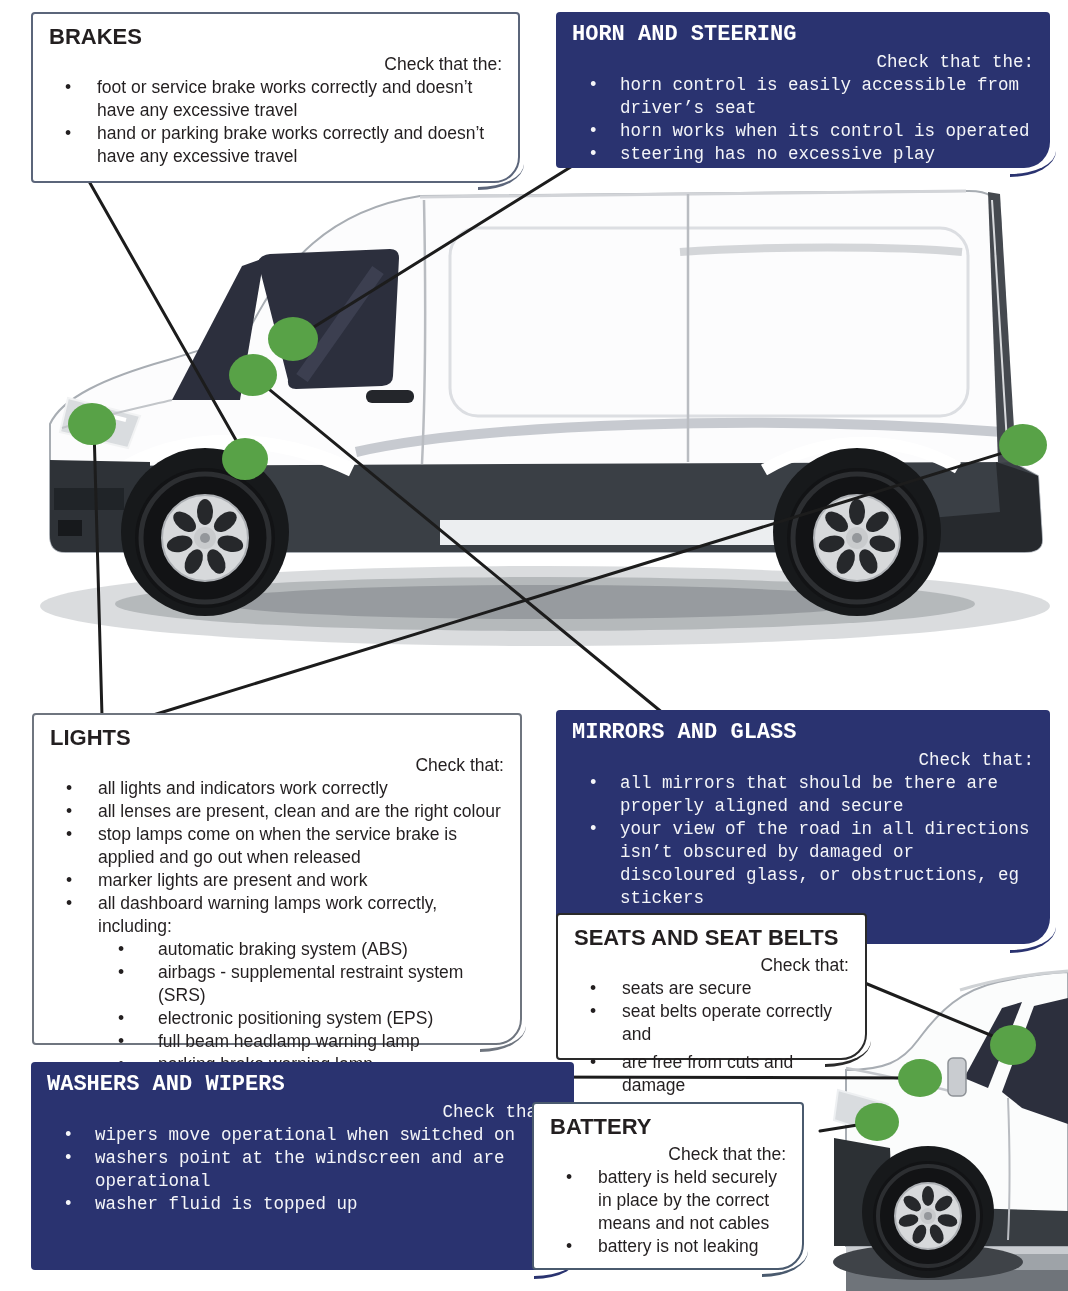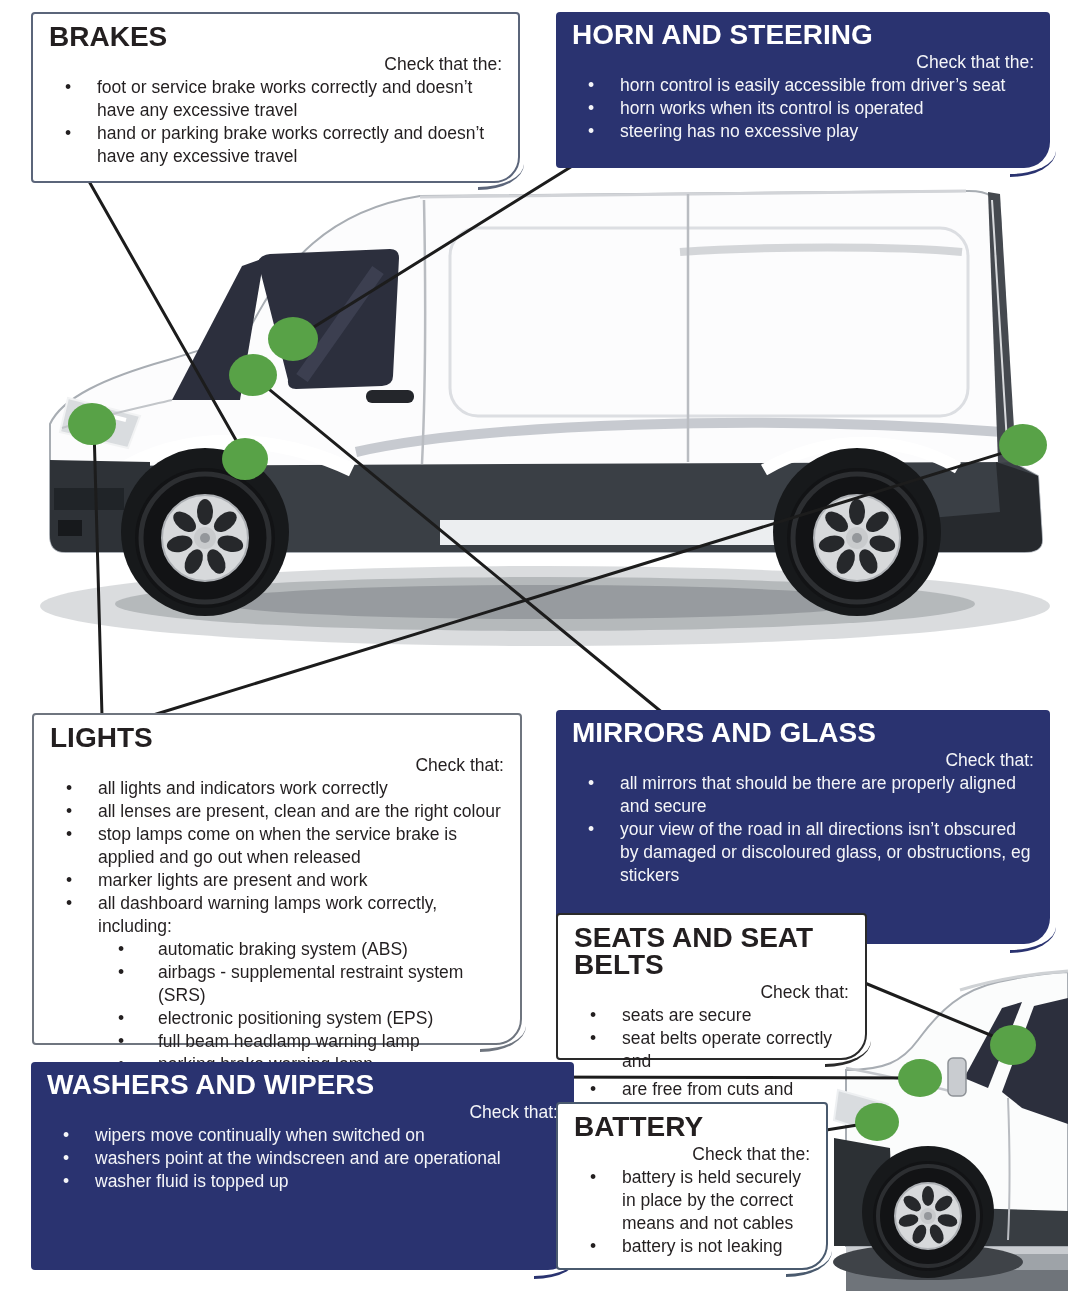--- a/index.html
+++ b/index.html
@@ -21,22 +21,22 @@
     padding:9px 16px 6px 16px;
     border-radius:4px 4px 26px 4px;
     font-size:17.5px;line-height:23px;
   }
   .box::after{ 
     content:"";position:absolute;right:-6px;bottom:-9px;width:46px;height:26px;
     border-bottom:3px solid var(--curl,#555);
     border-bottom-right-radius:46px 26px;
   }
   .box--light{background:#ffffff;border:2px solid #5b657a;color:var(--ink);}
-  .box--navy{background:var(--navy);color:#f4f5f8;border:none;}
-  .box h2{margin:0 0 3px 0;font-size:28px;line-height:27px;font-weight:bold;letter-spacing:0;}
+  .box--navy{background:var(--navy);color:#f4f5f8;border:none;font-family:Liberation Mono, monospace;}
+  .box h2{margin:0 0 3px 0;font-size:22px;line-height:27px;font-weight:bold;letter-spacing:0;}
   .box--navy h2{color:#ffffff;}
   .box p{margin:0;text-align:right;}
   .box ul{margin:0;padding:0;list-style:none;}
   .box li{position:relative;padding-left:48px;}
   .box li::before{content:"\2022";position:absolute;left:16px;}
   .box li.sub{padding-left:108px;}
   .box li.sub::before{left:68px;}
   .box li.gap{margin-top:5px;}
 </style>
 </head>
@@ -238,26 +238,26 @@
     <li>seats are secure</li>
     <li>seat belts operate correctly and</li>
     <li class="gap" style="padding-left:48px;">are free from cuts and damage</li>
   </ul>
 </div>
 
 <div class="box box--navy" style="left:31px;top:1062px;width:543px;height:208px;--curl:#2a3370;">
   <h2>WASHERS AND WIPERS</h2>
   <p>Check that:</p>
   <ul>
-    <li>wipers move continually when switched on</li>
+    <li>wipers move operational when switched on</li>
     <li>washers point at the windscreen and are operational</li>
     <li>washer fluid is topped up</li>
   </ul>
 </div>
 
-<div class="box box--light" style="left:556px;top:1102px;width:272px;height:168px;border-color:#4a5a6e;--curl:#4a5a6e;">
+<div class="box box--light" style="left:532px;top:1102px;width:272px;height:168px;border-color:#4a5a6e;--curl:#4a5a6e;">
   <h2>BATTERY</h2>
   <p>Check that the:</p>
   <ul>
     <li>battery is held securely in place by the correct means and not cables</li>
     <li>battery is not leaking</li>
   </ul>
 </div>
 
 </body></html>

